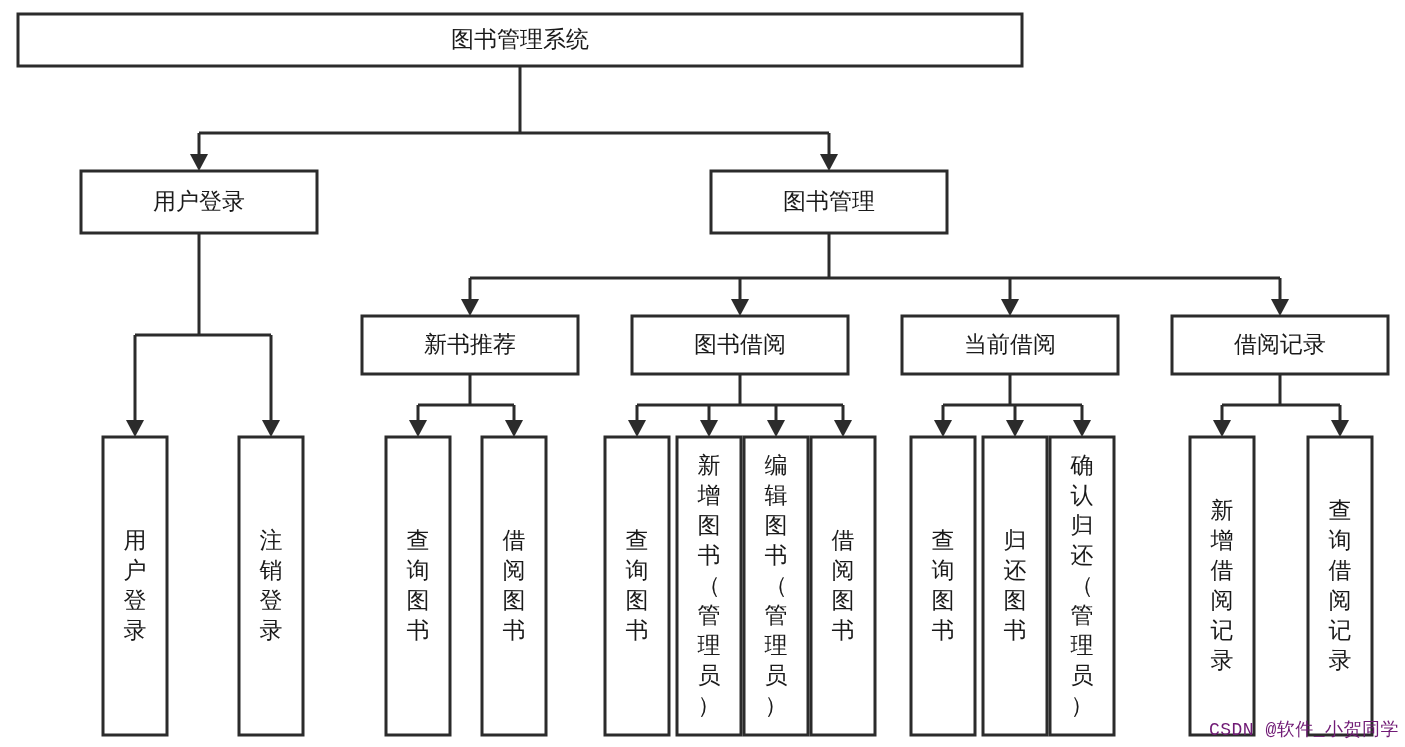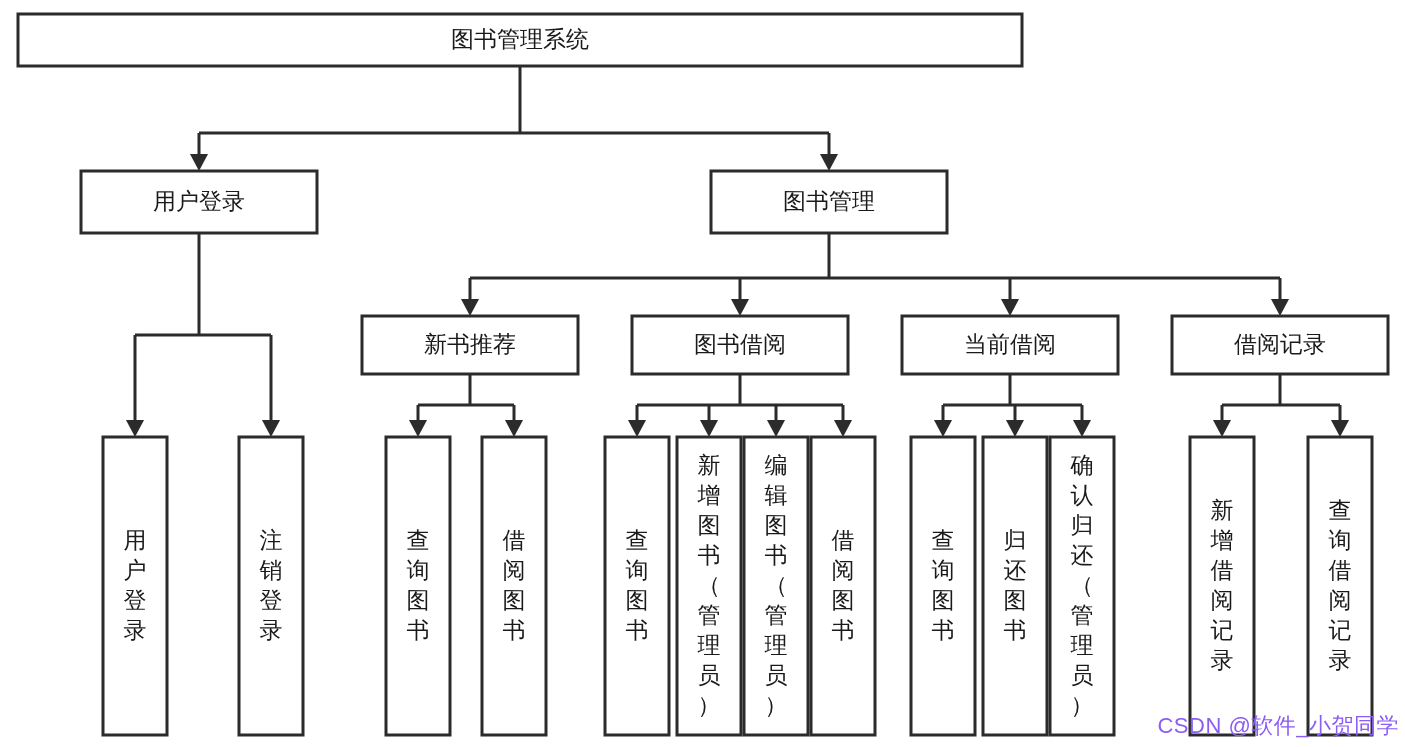--- a/index.html
+++ b/index.html
@@ -51,23 +51,23 @@
   .node-label-v {
     font-family: "Liberation Sans", "DejaVu Sans", sans-serif;
     font-size: 23px;
     fill: #1a1a1a;
     text-anchor: middle;
   }
   .watermark {
     position: absolute;
     right: 6px;
     bottom: 6px;
-    font-family: Liberation Sans, sans-serif;
-    font-size: 22px;
-    color: #8b5cf6;
+    font-family: Liberation Mono, monospace;
+    font-size: 18px;
+    color: #701a75;
     letter-spacing: 0.5px;
     white-space: nowrap;
     pointer-events: none;
   }
 </style>
 </head>
 <body>
 
 <div id="diagram-root">
   <svg id="flow" viewBox="0 0 1405 747" xmlns="http://www.w3.org/2000/svg">

